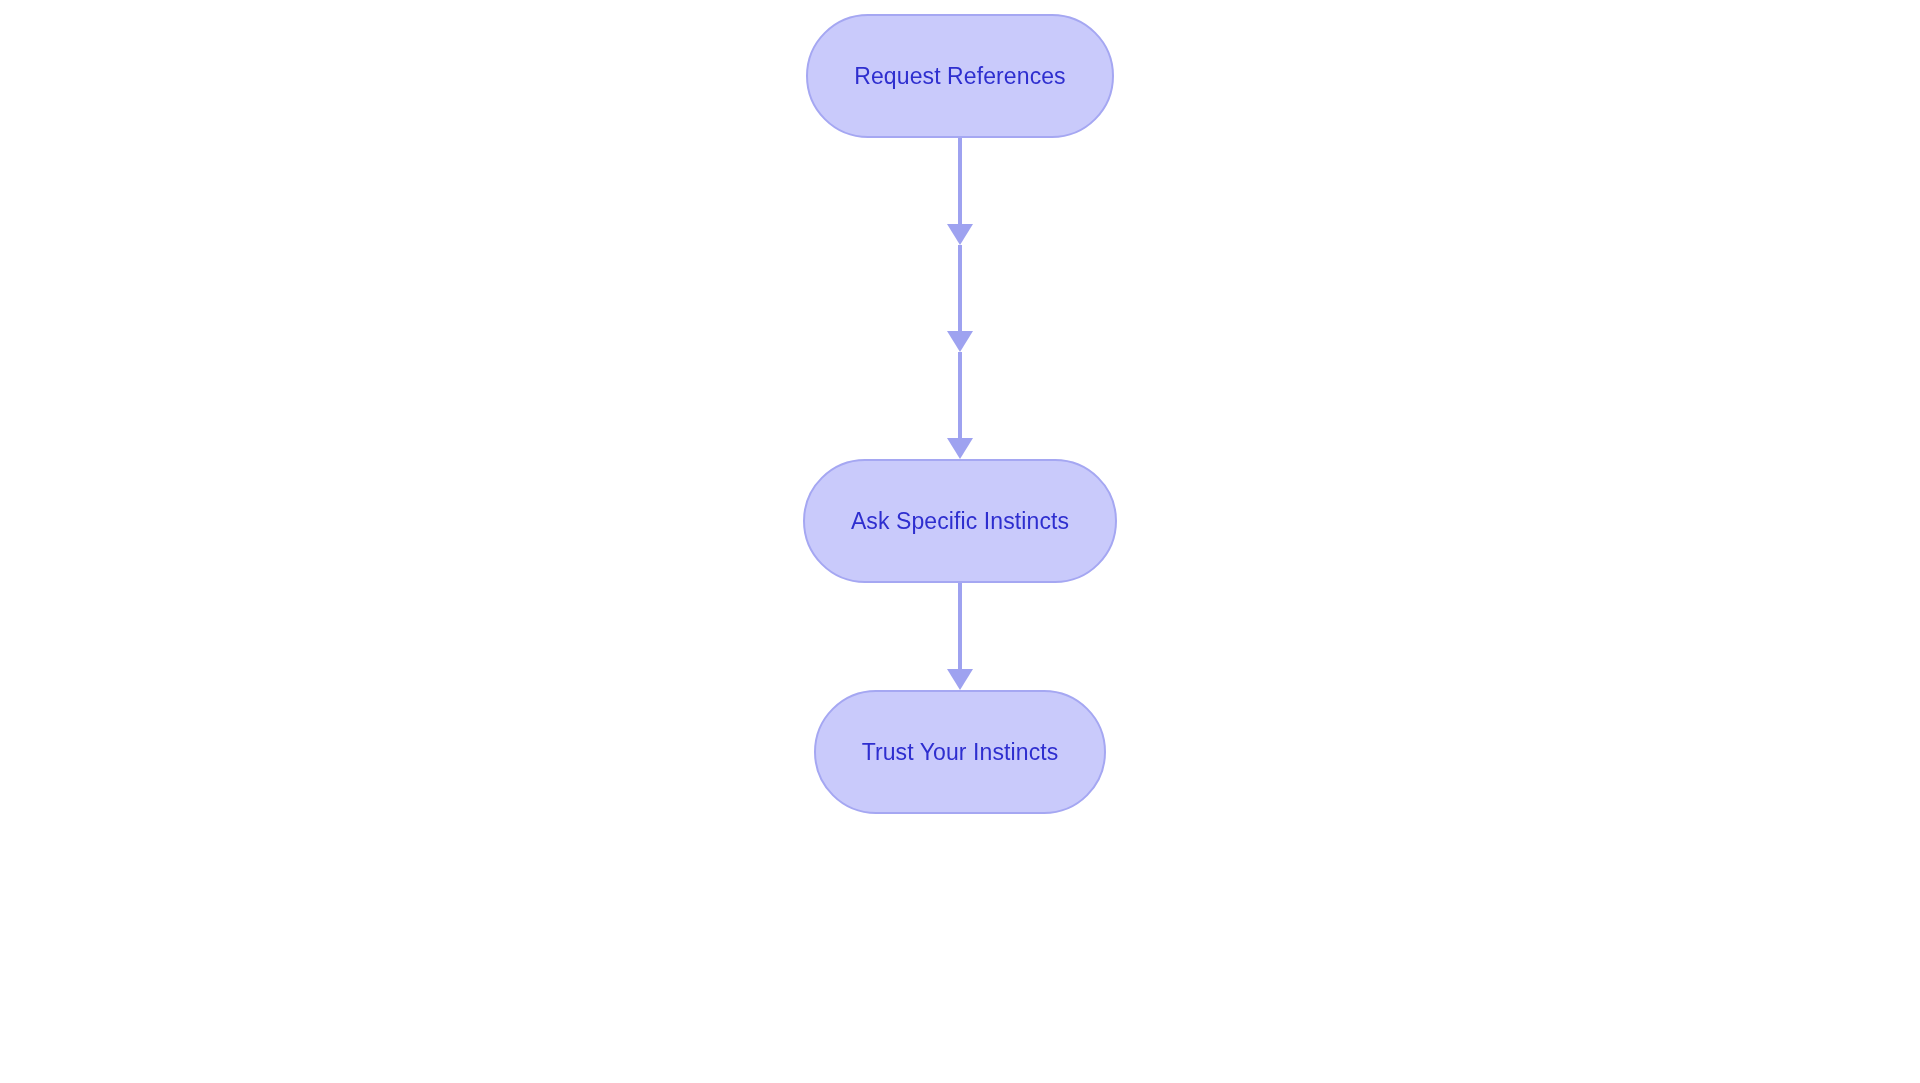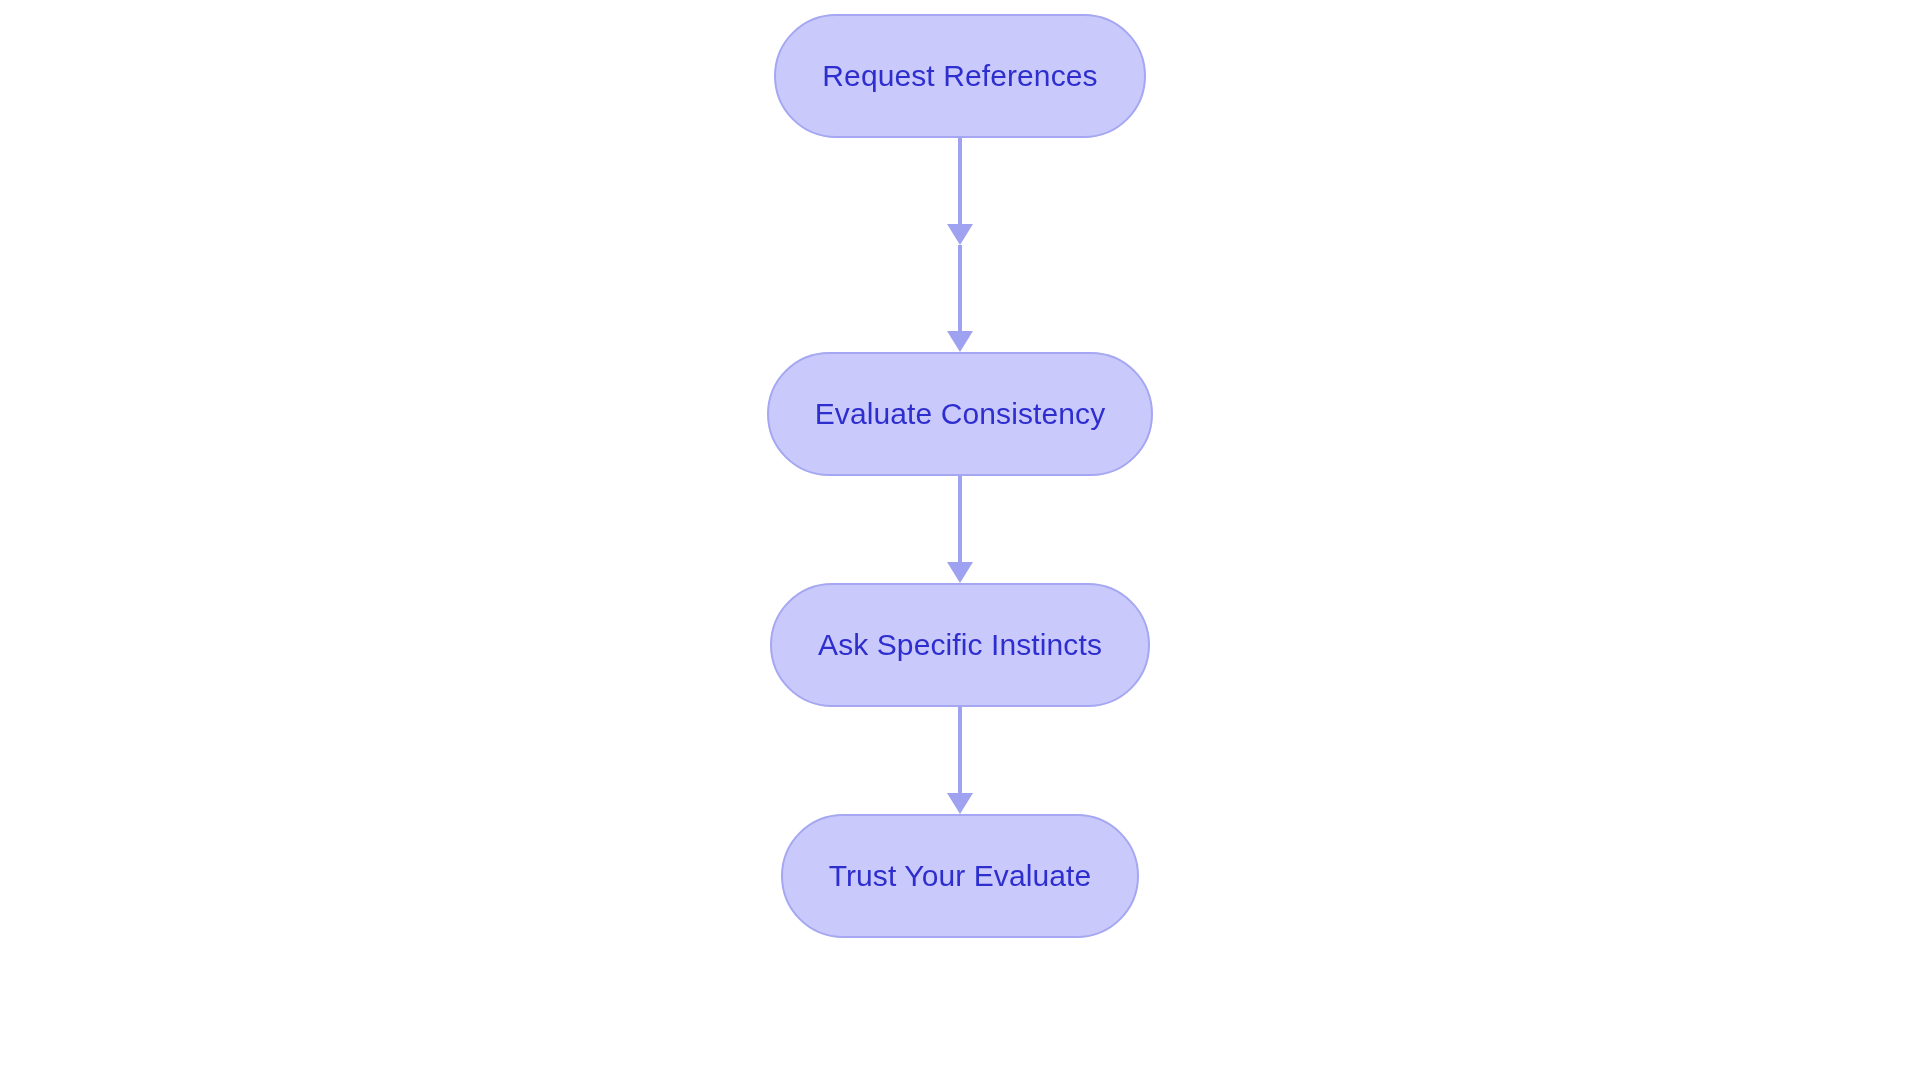--- a/index.html
+++ b/index.html
@@ -40,21 +40,21 @@
     background: #c9cafb;
     border: 2px solid #a5a7f2;
     display: flex;
     align-items: center;
     justify-content: center;
     padding: 0 46px;
     white-space: nowrap;
   }
 
   .node-label {
-    font-size: 30px;
+    font-size: 23px;
     line-height: 1;
     color: #2e2ecf;
     letter-spacing: 0.1px;
     font-weight: 400;
   }
 
   .connector {
     width: 26px;
     height: 107px;
     position: relative;
@@ -91,36 +91,33 @@
       <div class="connector-line"></div>
       <div class="connector-head"></div>
     </div>
 
 
     <div class="connector">
       <div class="connector-line"></div>
       <div class="connector-head"></div>
     </div>
 
-    <div class="node">
-      <span class="node-label">Evaluate Consistency</span>
-    </div>
 
     <div class="connector">
       <div class="connector-line"></div>
       <div class="connector-head"></div>
     </div>
 
     <div class="node">
       <span class="node-label">Ask Specific Instincts</span>
     </div>
 
     <div class="connector">
       <div class="connector-line"></div>
       <div class="connector-head"></div>
     </div>
 
     <div class="node">
-      <span class="node-label">Trust Your Evaluate</span>
+      <span class="node-label">Trust Your Instincts</span>
     </div>
 
   </div>
 </div>
 
 </body></html>

